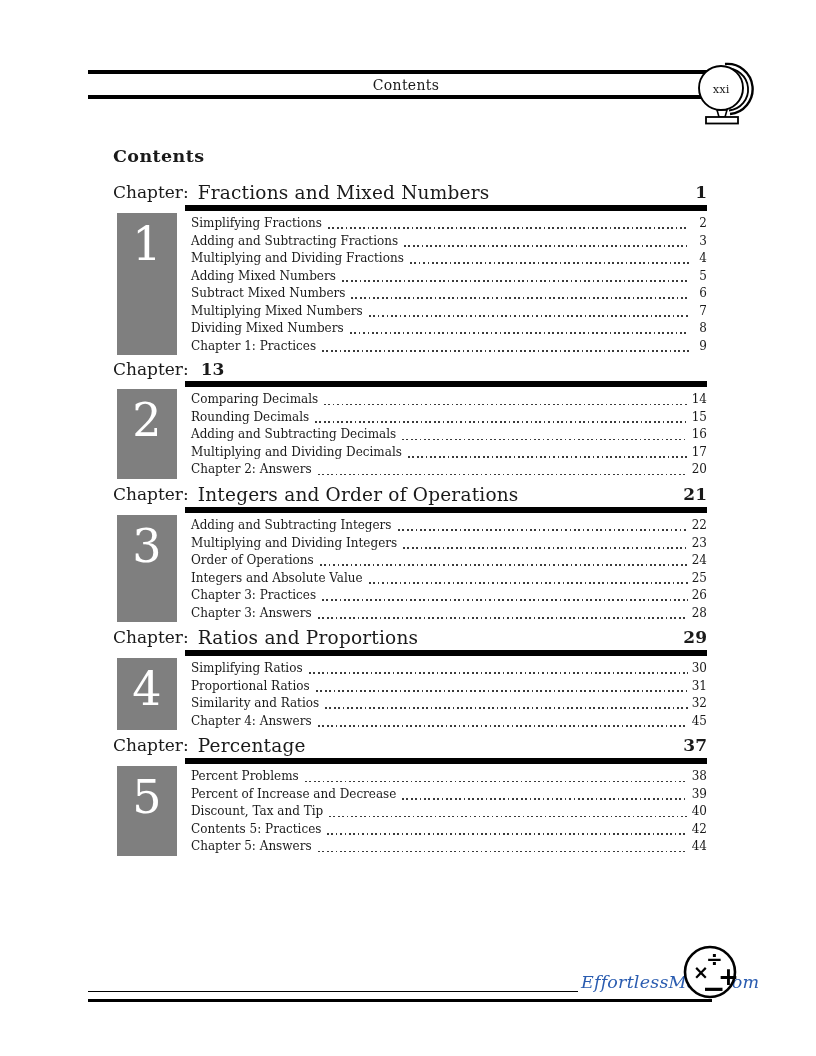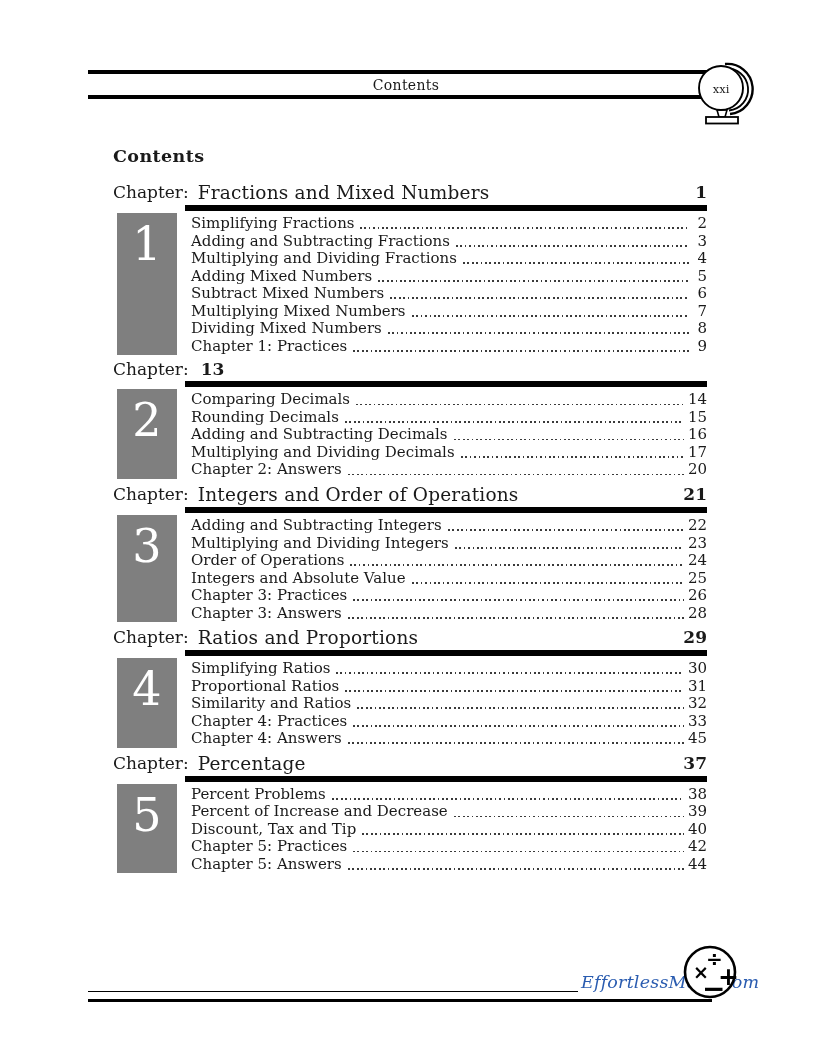--- a/index.html
+++ b/index.html
@@ -35,21 +35,21 @@
              border-top:1.5px solid #000; border-bottom:5px solid #000; }
 
   .ch-body { display:flex; align-items:stretch; margin-top:2px; }
   .ch-numbox {
     flex:0 0 60px; width:60px; margin-left:4px; margin-right:14px;
     background:#7f7f7f; color:#ffffff; text-align:center;
     font-size:46px; line-height:1.05; padding-top:7px;
   }
   .ch-entries { flex:1 1 auto; padding-top:2px; }
 
-  .entry { display:flex; align-items:baseline; font-size:15px; line-height:17.5px; }
+  .entry { display:flex; align-items:baseline; font-size:12px; line-height:17.5px; }
   .entry-label { white-space:nowrap; }
   .leader {
     flex:1 1 auto; height:1.7px; align-self:flex-end; margin:0 4px 3.5px 6px;
     background:repeating-linear-gradient(90deg,#3a3a3a 0 1.7px,transparent 1.7px 4.4px);
   }
   .entry-page { flex:0 0 auto; min-width:14px; text-align:right; }
 
   
   .footer-thin-line  { position:absolute; left:88px; top:991px; width:490px; border-top:1.5px solid #000; }
   .footer-thick-line { position:absolute; left:88px; top:999px; width:624px; border-top:3.5px solid #000; }
@@ -255,25 +255,20 @@
     <span class="leader"></span>
     <span class="entry-page">31</span>
   </div>
 
   <div class="entry">
     <span class="entry-label">Similarity and Ratios</span>
     <span class="leader"></span>
     <span class="entry-page">32</span>
   </div>
 
-  <div class="entry">
-    <span class="entry-label">Chapter 4: Practices</span>
-    <span class="leader"></span>
-    <span class="entry-page">33</span>
-  </div>
 
   <div class="entry">
     <span class="entry-label">Chapter 4: Answers</span>
     <span class="leader"></span>
     <span class="entry-page">45</span>
   </div>
 </div>
     </div>
   </section>
 
@@ -300,21 +295,21 @@
   </div>
 
   <div class="entry">
     <span class="entry-label">Discount, Tax and Tip</span>
     <span class="leader"></span>
     <span class="entry-page">40</span>
   </div>
 
 
   <div class="entry">
-    <span class="entry-label">Chapter 5: Practices</span>
+    <span class="entry-label">Contents 5: Practices</span>
     <span class="leader"></span>
     <span class="entry-page">42</span>
   </div>
 
   <div class="entry">
     <span class="entry-label">Chapter 5: Answers</span>
     <span class="leader"></span>
     <span class="entry-page">44</span>
   </div>
 </div>

